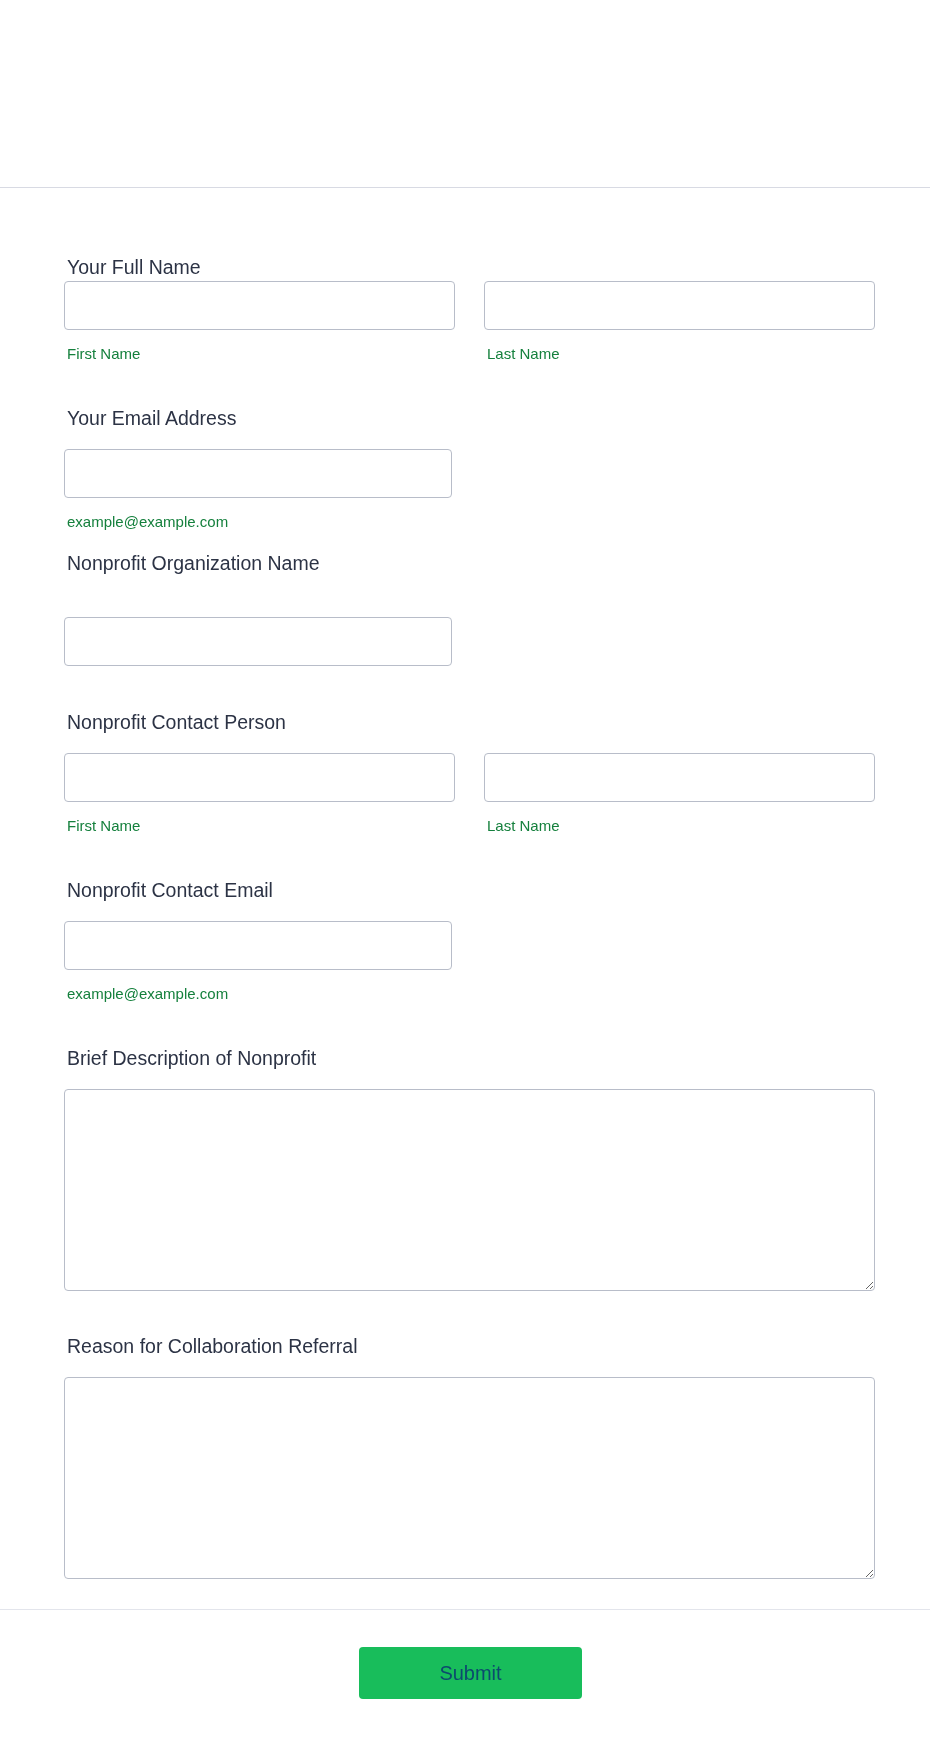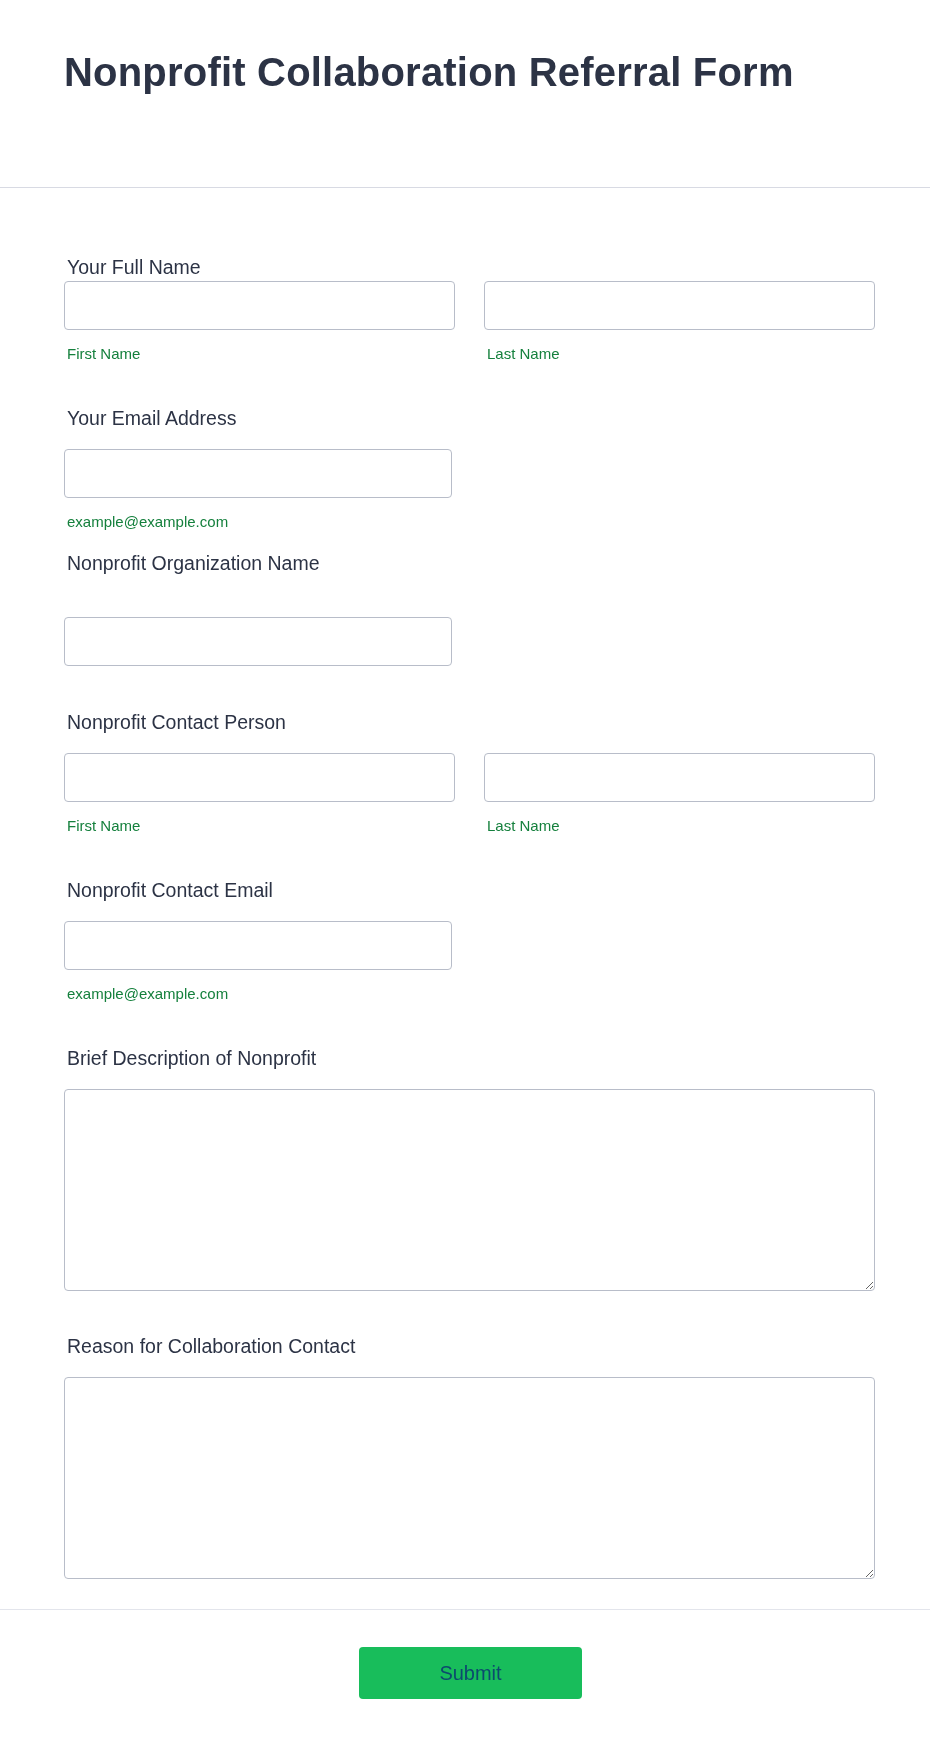--- a/index.html
+++ b/index.html
@@ -19,21 +19,20 @@
   .col-right { left: 484px; width: 391px; }
   .col-single { left: 64px; width: 388px; }
 
   .footer-line { position: absolute; left: 0; top: 1609px; width: 930px; border-top: 1px solid #e3e5ec; }
   .submit { position: absolute; left: 359px; top: 1647px; width: 223px; height: 52px; background: #18bd5b; border: none; border-radius: 4px; color: #0c4a6e; font-family: "Liberation Sans", sans-serif; font-size: 20px; cursor: pointer; }
 </style>
 </head>
 <body>
 
 <div class="header">
-  <h1 class="title">Nonprofit Collaboration Referral Form</h1>
 </div>
 
 <form>
 
   <label class="label" style="top:256px;">Your Full Name</label>
   <input class="input col-left" style="top: 281px;" type="text" value="">
   <input class="input col-right" style="top: 281px;" type="text" value="">
   <span class="sublabel" style="left:67px; top:345px;">First Name</span>
   <span class="sublabel" style="left:487px; top:345px;">Last Name</span>
 
@@ -50,18 +49,18 @@
   <span class="sublabel" style="left:67px; top:817px;">First Name</span>
   <span class="sublabel" style="left:487px; top:817px;">Last Name</span>
 
   <label class="label" style="top:879px;">Nonprofit Contact Email</label>
   <input class="input col-single" style="top: 921px;" type="email" value="">
   <span class="sublabel" style="left:67px; top:985px;">example@example.com</span>
 
   <label class="label" style="top:1047px;">Brief Description of Nonprofit</label>
   <textarea class="textarea" style="top: 1089px;"></textarea>
 
-  <label class="label" style="top:1335px;">Reason for Collaboration Contact</label>
+  <label class="label" style="top:1335px;">Reason for Collaboration Referral</label>
   <textarea class="textarea" style="top: 1377px;"></textarea>
 
   <div class="footer-line"></div>
   <button type="button" class="submit">Submit</button>
 </form>
 
 </body></html>

